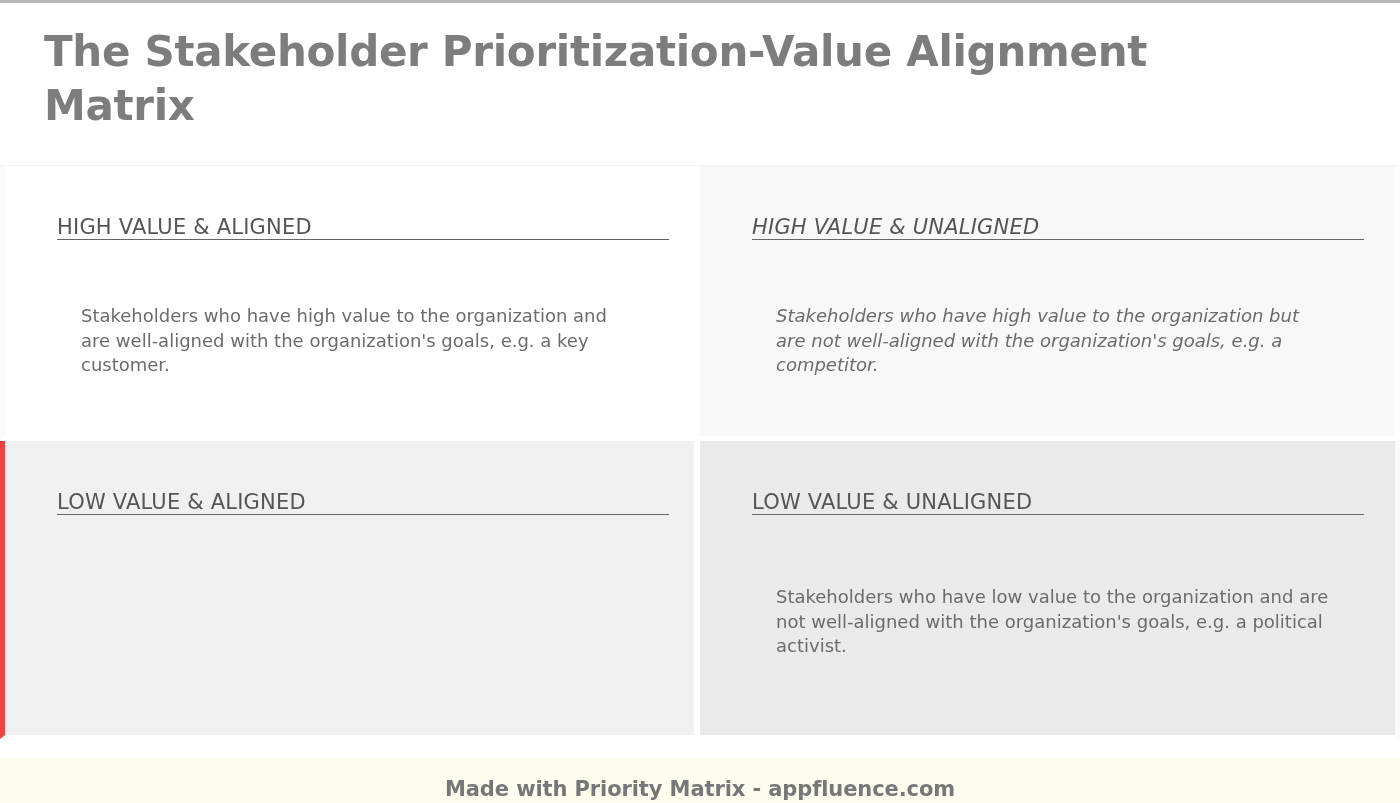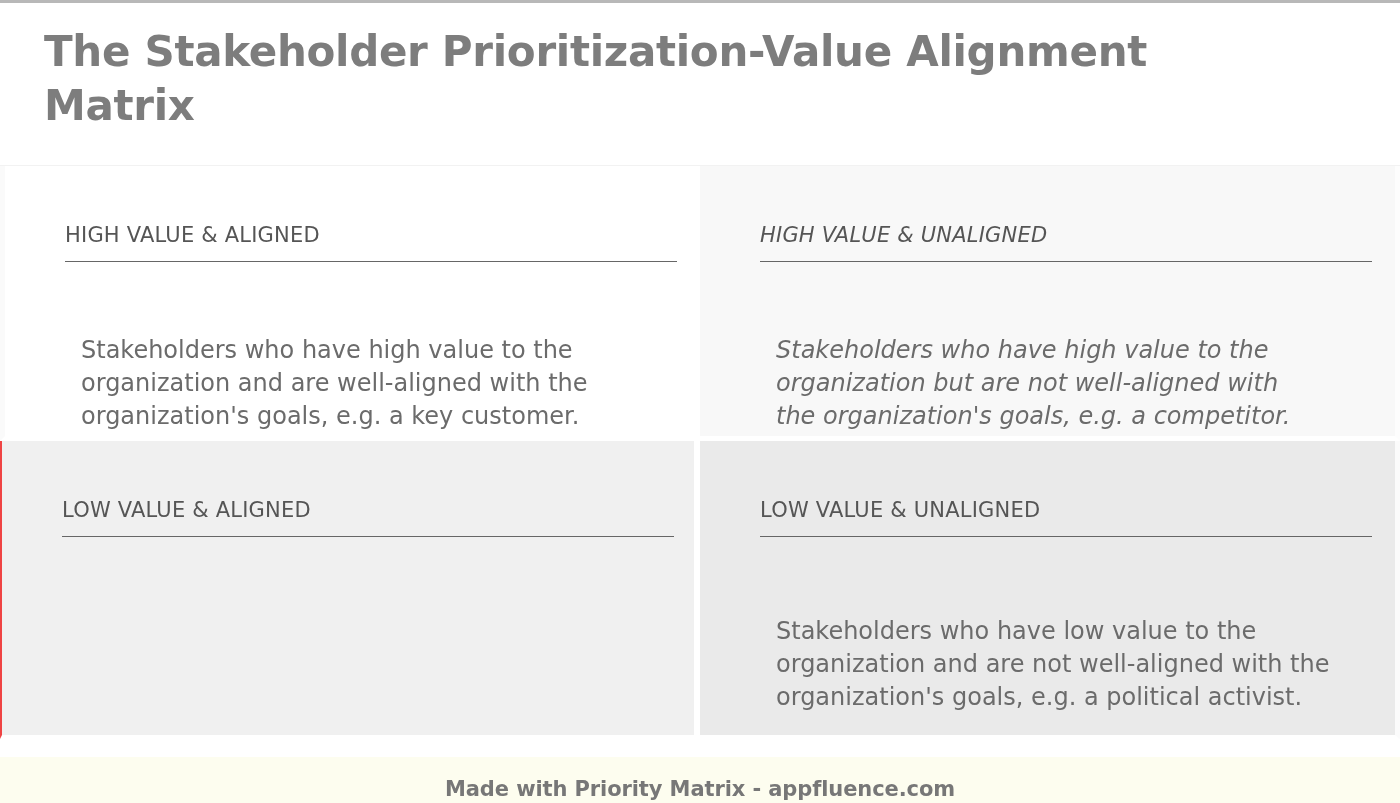--- a/index.html
+++ b/index.html
@@ -58,41 +58,41 @@
 
   .quadrant {
     position: relative;
     box-sizing: border-box;
     padding: 42px 44px 0 44px;
     overflow: hidden;
   }
   
   .q-tl { background: #ffffff; border-right: 6px solid #ffffff; border-bottom: 5px solid #ffffff; border-left: 5px solid #fafafa; }
   .q-tr { background: #f8f8f8; border-bottom: 5px solid #ffffff; border-right: 5px solid #fdfdfd; font-style: italic; }
-  .q-bl { background: #f0f0f0; border-right: 6px solid #ffffff; border-left: 2px solid #ef4444; border-bottom: 4px solid #ffffff;}
+  .q-bl { background: #f0f0f0; border-right: 6px solid #ffffff; border-left: 5px solid #ef4444; border-bottom: 4px solid #ffffff;}
   .q-br { background: #eaeaea; border-right: 5px solid #fbfbfb; border-bottom: 4px solid #ffffff;}
 
   .q-title {
-    margin: 16px;
+    margin: 8px;
     font-family: "DejaVu Sans", "Liberation Sans", sans-serif;
     font-size: 21px;
     font-weight: normal;
     letter-spacing: 0.2px;
     color: #555555;
     line-height: 1.1;
-    padding-bottom: 14px;
+    padding-bottom: 0;
     border-bottom: 1px solid #666666;
     width: 612px;
   }
 
   .q-body {
     margin: 0;
     padding: 56px 0 0 32px;
     font-family: "DejaVu Sans", "Liberation Sans", sans-serif;
-    font-size: 24px;
+    font-size: 18px;
     line-height: 1.37;
     color: #6b6b6b;
     width: 540px;
     white-space: pre-line;
   }
   .q-bl .q-body, .q-br .q-body { padding-top: 62px; }
   .q-br .q-body { width: 560px; }
 
   
   .footer-gap {

